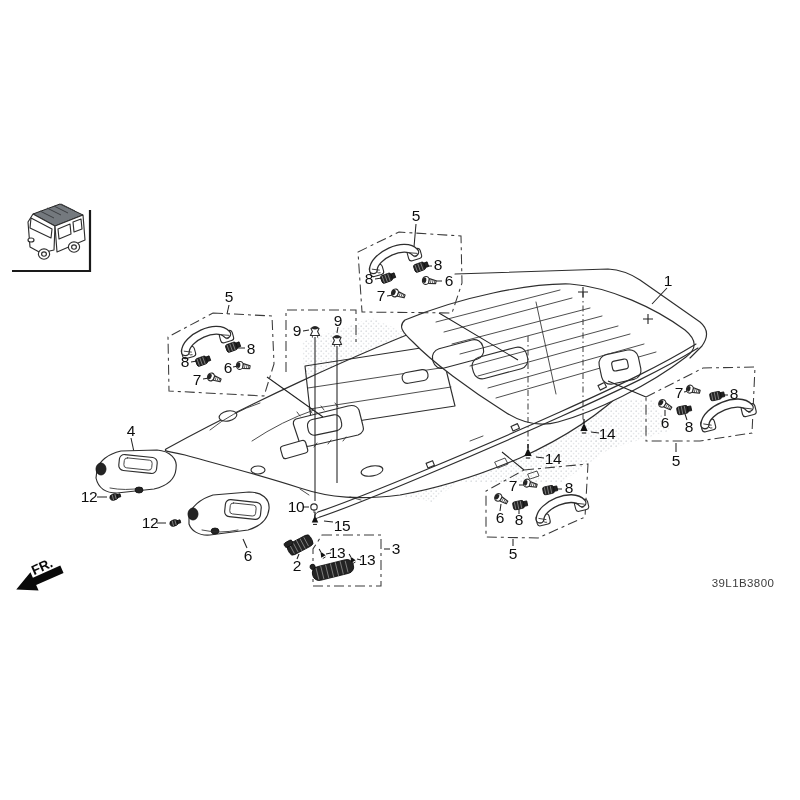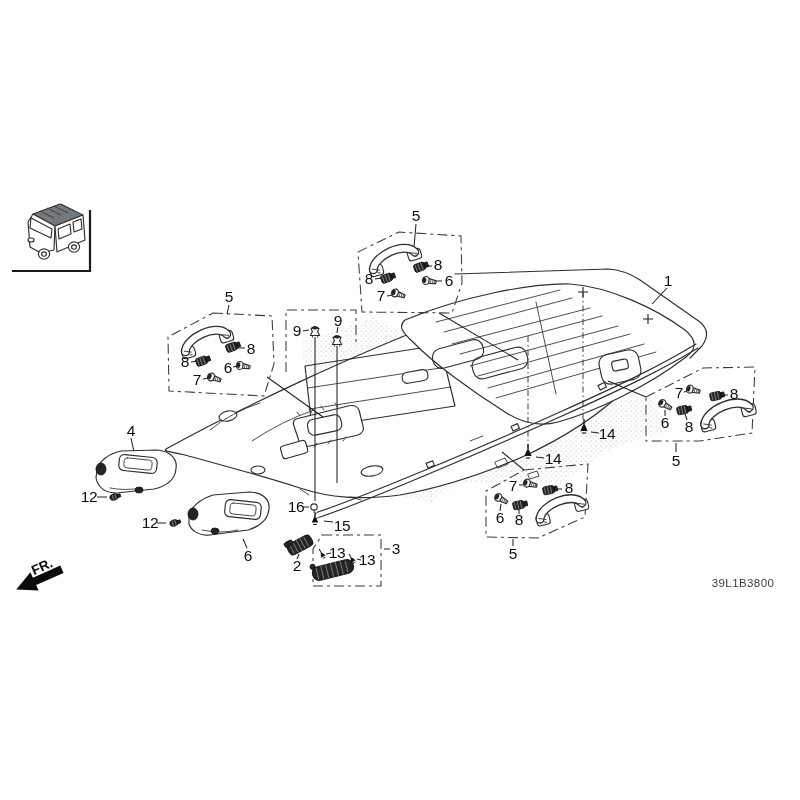--- a/index.html
+++ b/index.html
@@ -292,20 +292,20 @@
       <div class="callout" style="left: 689px; top: 427px;">8</div>
       <div class="callout" style="left: 607px; top: 434px;">14</div>
       <div class="callout" style="left: 553px; top: 459px;">14</div>
       <div class="callout" style="left: 513px; top: 486px;">7</div>
       <div class="callout" style="left: 569px; top: 488px;">8</div>
       <div class="callout" style="left: 500px; top: 518px;">6</div>
       <div class="callout" style="left: 519px; top: 520px;">8</div>
       <div class="callout" style="left: 89px; top: 497px;">12</div>
       <div class="callout" style="left: 150px; top: 523px;">12</div>
       <div class="callout" style="left: 248px; top: 556px;">6</div>
-      <div class="callout" style="left: 296px; top: 507px;">16</div>
+      <div class="callout" style="left: 296px; top: 507px;">10</div>
       <div class="callout" style="left: 342px; top: 526px;">15</div>
       <div class="callout" style="left: 297px; top: 566px;">2</div>
       <div class="callout" style="left: 337px; top: 553px;">13</div>
       <div class="callout" style="left: 367px; top: 560px;">13</div>
       <div class="callout" style="left: 396px; top: 549px;">3</div>
     </div>
 </div>
 
 </body></html>

